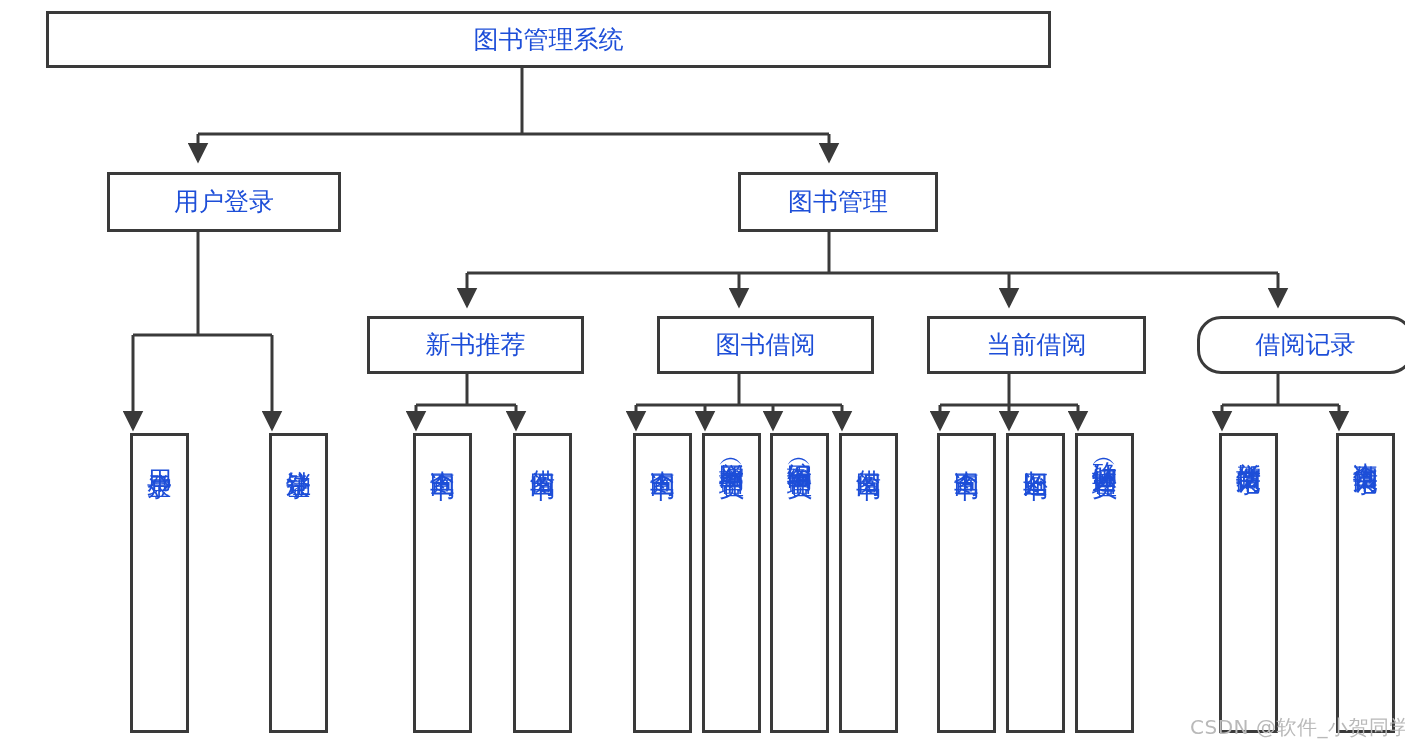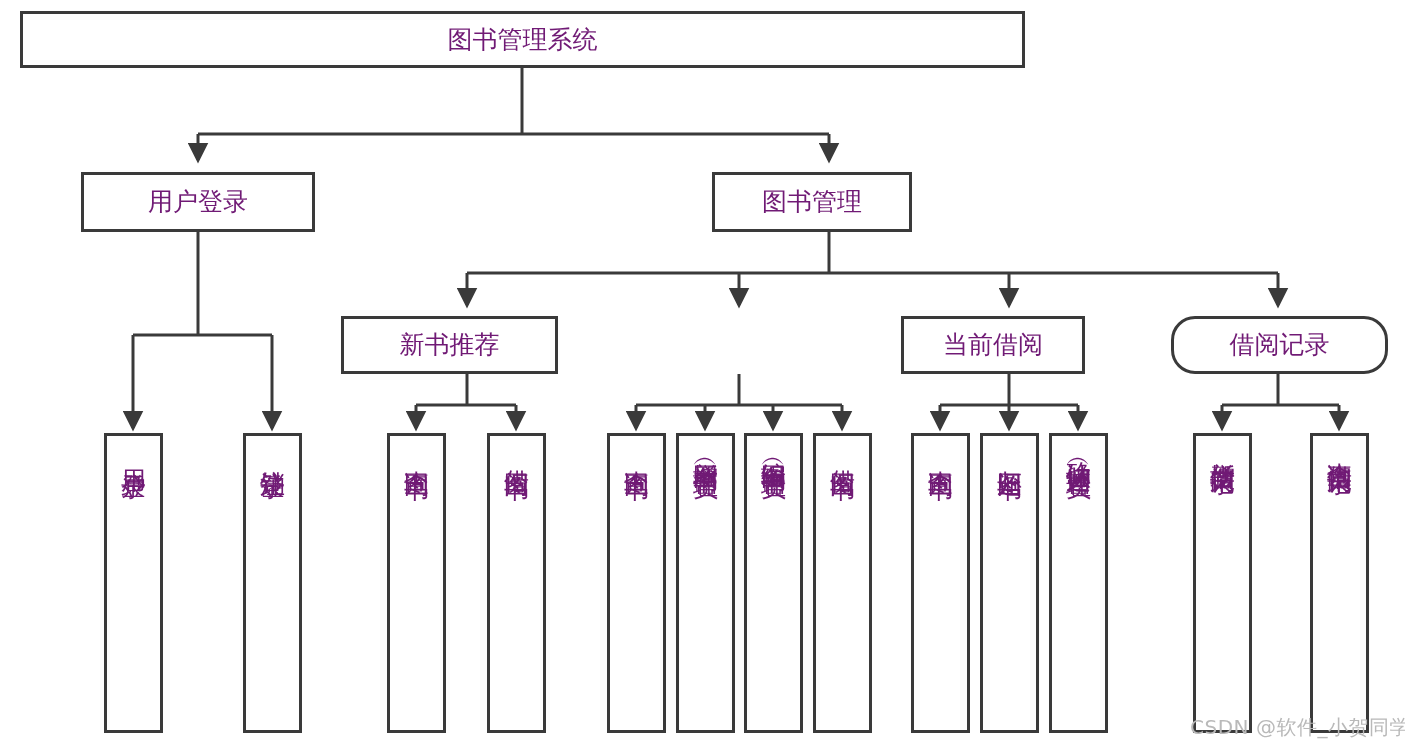--- a/index.html
+++ b/index.html
@@ -27,22 +27,23 @@
     pointer-events: none;
   }
   .node {
     position: absolute;
     box-sizing: border-box;
     background: #ffffff;
     border: 3px solid #3a3a3a;
     display: flex;
     align-items: center;
     justify-content: center;
-    color: #701a75;
+    color: #1d4ed8;
     z-index: 2;
+    margin-left: 26px;
   }
   .node-label {
     display: block;
     text-align: center;
     line-height: 1.12;
     white-space: nowrap;
   }
   
   .node.horiz .node-label {
     font-size: 25px;
@@ -139,21 +140,24 @@
   <div class="node horiz" style="left:81px; top:172px; width:234px; height:60px;">
     <span class="node-label">用户登录</span>
   </div>
   <div class="node horiz" style="left:712px; top:172px; width:200px; height:60px;">
     <span class="node-label">图书管理</span>
   </div>
 
   <div class="node horiz" style="left:341px; top:316px; width:217px; height:58px;">
     <span class="node-label">新书推荐</span>
   </div>
-  <div class="node horiz" style="left:901px; top:316px; width:184px; height:58px;">
+  <div class="node horiz" style="left:631px; top:316px; width:217px; height:58px;">
+    <span class="node-label">图书借阅</span>
+  </div>
+  <div class="node horiz" style="left:901px; top:316px; width:219px; height:58px;">
     <span class="node-label">当前借阅</span>
   </div>
   <div class="node horiz" style="left:1171px; top:316px; width:217px; height:58px;border-radius:24px;">
     <span class="node-label">借阅记录</span>
   </div>
 
   <div class="node vert" style="left:104px; top:433px; width:59px; height:300px;">
     <span class="node-label">用户登录</span>
   </div>
   <div class="node vert" style="left:243px; top:433px; width:59px; height:300px;">

